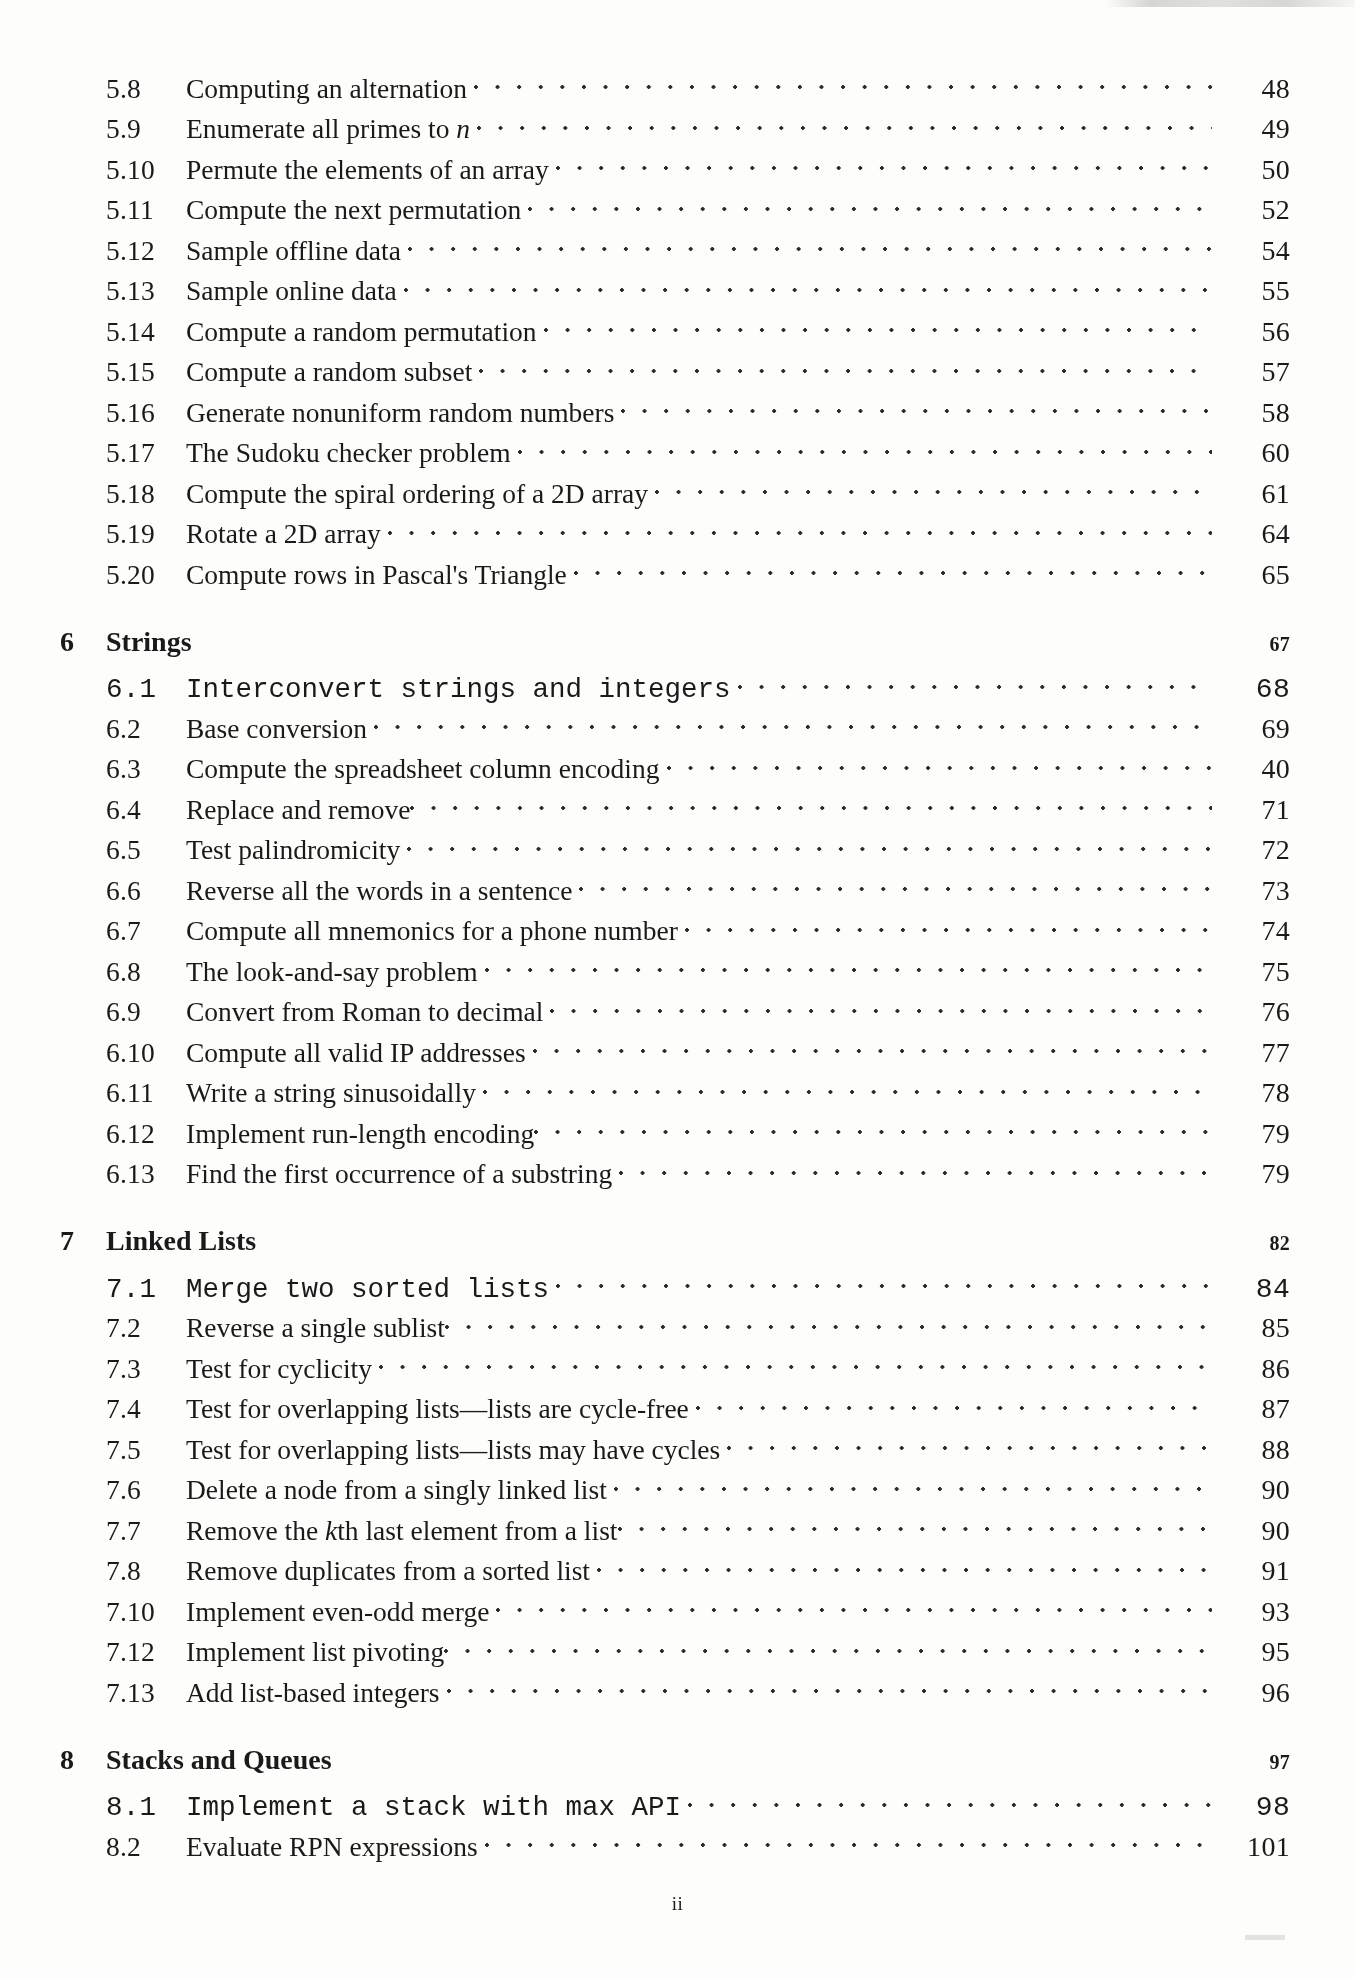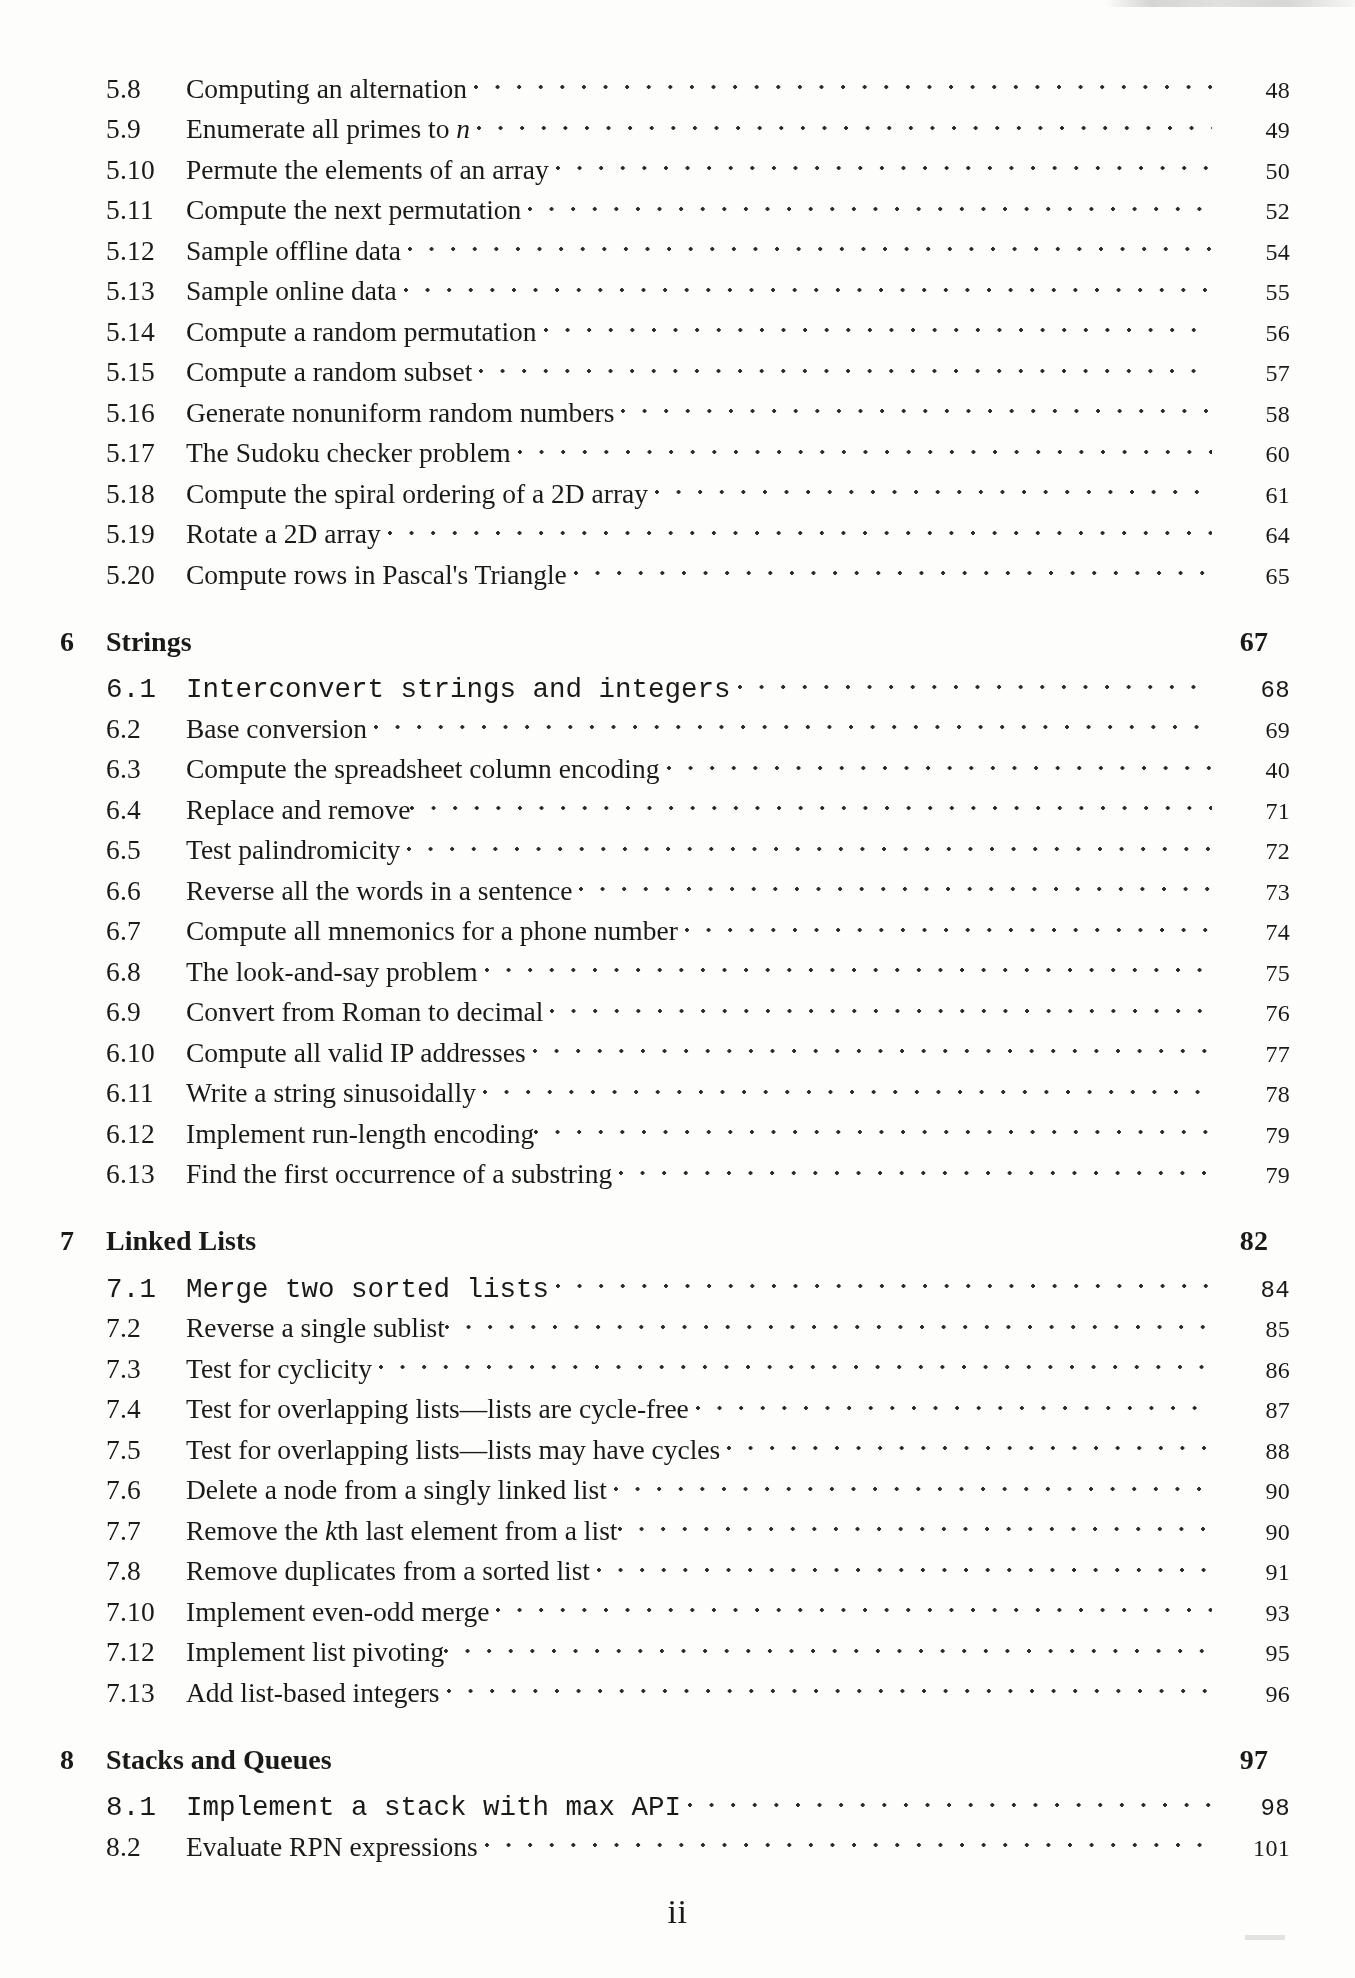--- a/index.html
+++ b/index.html
@@ -85,21 +85,21 @@
     height: 4px;
     background-image: radial-gradient(circle at 2px 2px, #2b2b2b 1.65px, rgba(0,0,0,0) 2.0px);
     background-size: 21.6px 4px;
     background-repeat: repeat-x;
   }
 
   .pageno {
     flex: 0 0 auto;
     width: 72px;
     text-align: right;
-    font-size: 24px;
+    font-size: 28px;
     letter-spacing: 0.3px;
   }
 
   
   .entry.chapter {
     height: 46px;
     font-size: 28px;
     font-weight: bold;
     margin-top: 26px;
   }
@@ -108,34 +108,33 @@
     margin-left: 60px;
     flex: 0 0 auto;
   }
   .entry.chapter .title {
     flex: 0 0 auto;
     white-space: nowrap;
   }
   .entry.chapter .leader::before { background-image: none; }
   .entry.chapter .pageno {
     font-weight: bold;
-    font-size: 28px;
-    text-align: center;
+    font-size: 20px;
   }
 
   
   .entry.section.first-after-chapter { margin-top: 1px; font-family: Liberation Mono, monospace; }
 
   .folio {
     position: absolute;
     left: 0;
     top: 1893px;
     width: 1355px;
     text-align: center;
-    font-size: 34px;
+    font-size: 19px;
     letter-spacing: 0.5px;
   }
 
   .it { font-style: italic; }
 </style>
 </head>
 <body>
 
 <div class="page">
 

